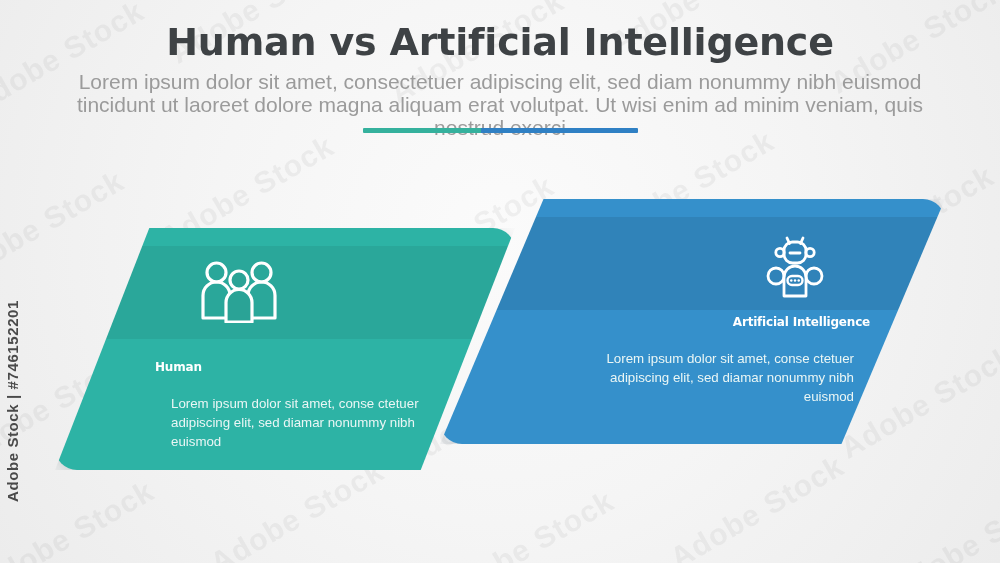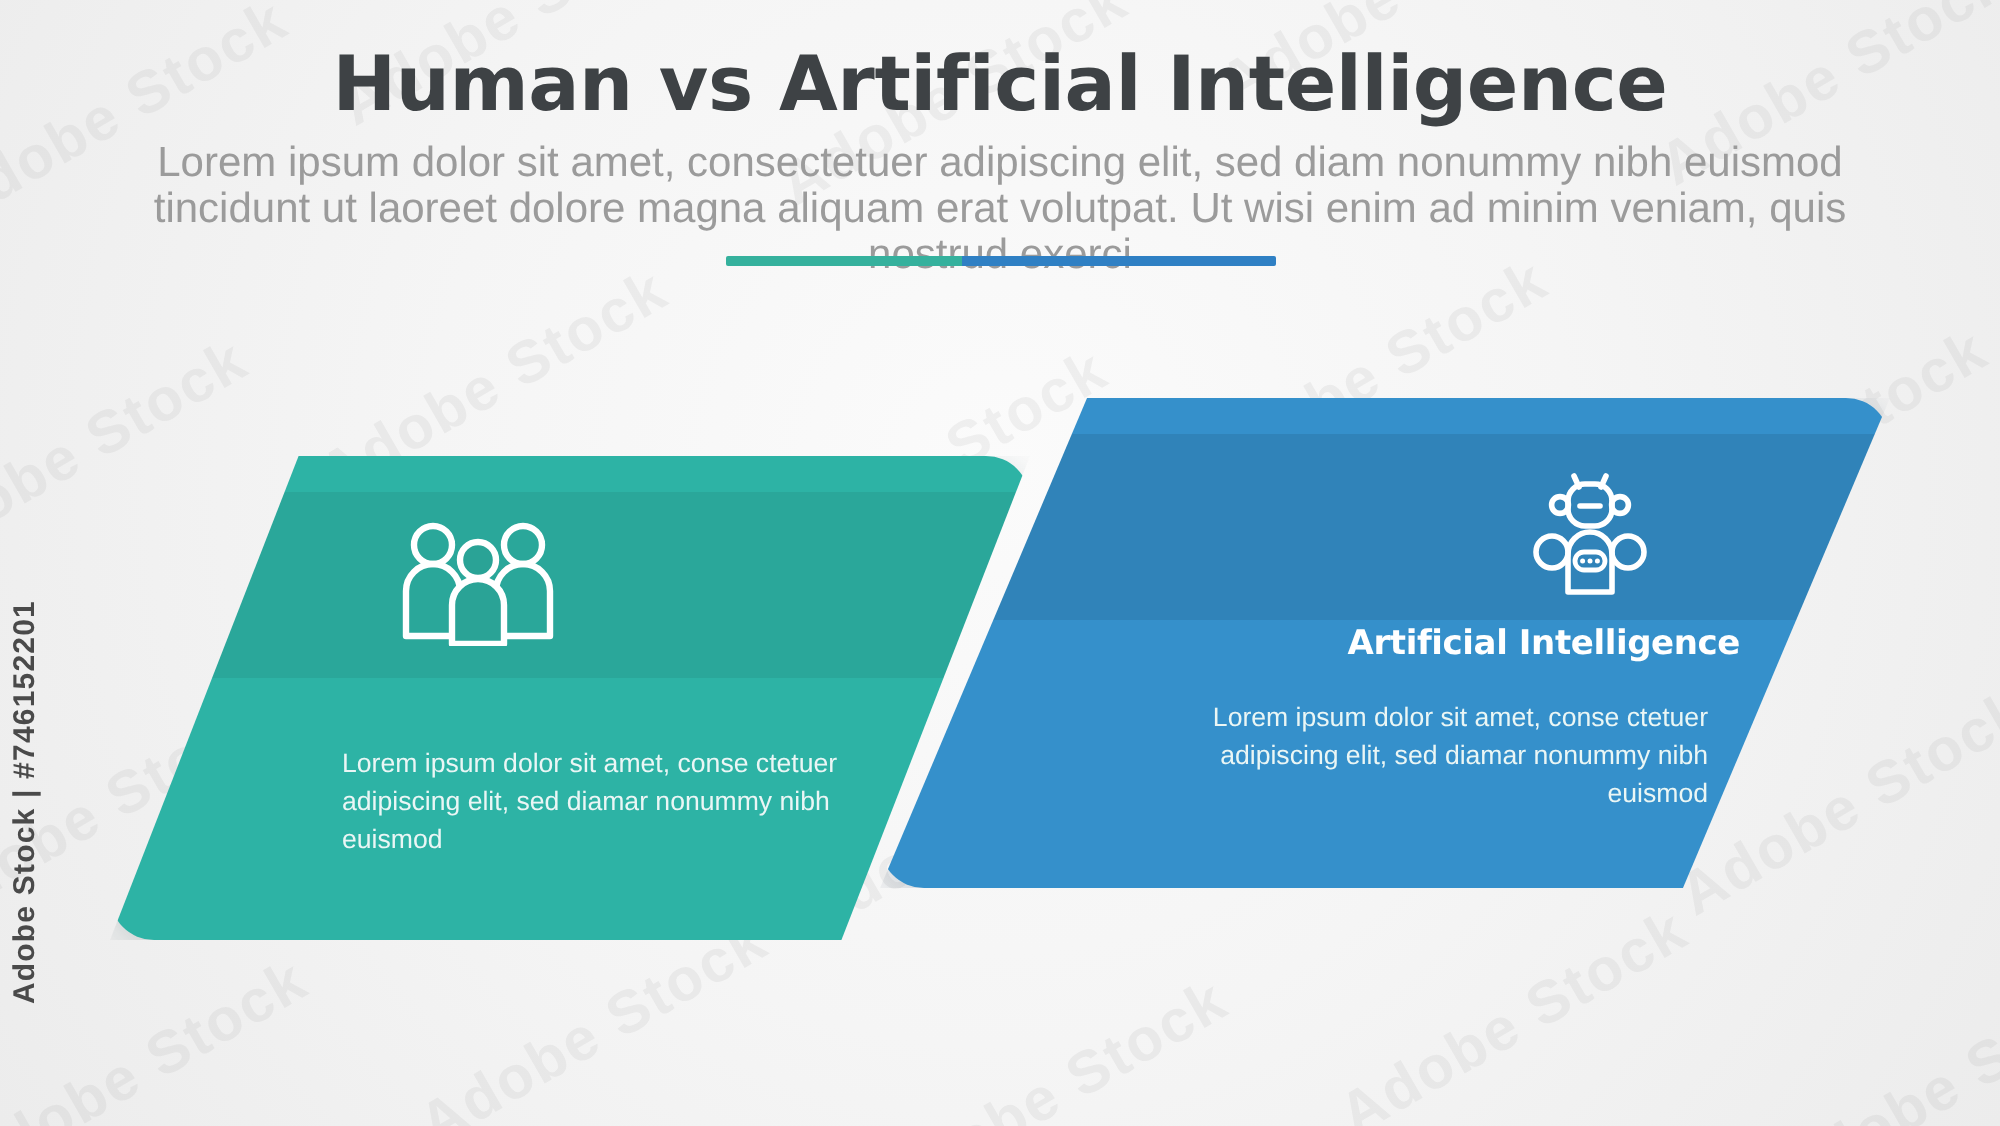--- a/index.html
+++ b/index.html
@@ -162,21 +162,21 @@
   }
   .text-block.ai {
     left: 130px;
     top: 112px;
     width: 300px;
     text-align: right;
   }
   .card-title {
     font-family: "DejaVu Sans", sans-serif;
     font-weight: bold;
-    font-size: 17px;
+    font-size: 12px;
     line-height: 22px;
     margin: 0 0 7px 0;
     color: #ffffff;
     letter-spacing: -0.2px;
   }
   .card-desc {
     font-family: "Liberation Sans", sans-serif;
     font-size: 13.3px;
     line-height: 19px;
     color: #eaf6f5;
@@ -233,20 +233,21 @@
           <path d="M3 57 V34.5 A13.5 13.5 0 0 1 16.5 21 A13.5 13.5 0 0 1 30 34.5 V57 Z" stroke="#ffffff" stroke-width="3.2" fill="none" stroke-linejoin="round"></path>
 
           <circle cx="61.5" cy="11.5" r="9.5" stroke="#ffffff" stroke-width="3.2" fill="none"></circle>
           <path d="M48 57 V34.5 A13.5 13.5 0 0 1 61.5 21 A13.5 13.5 0 0 1 75 34.5 V57 Z" stroke="#ffffff" stroke-width="3.2" fill="none" stroke-linejoin="round"></path>
 
           <circle cx="39" cy="19" r="9" fill="#2aa396" stroke="#ffffff" stroke-width="3.2"></circle>
           <path d="M26 61 V41.5 A13 13 0 0 1 39 28.5 A13 13 0 0 1 52 41.5 V61 Z" fill="#2aa396" stroke="#ffffff" stroke-width="3.2" stroke-linejoin="round"></path>
         </svg>
       </div>
       <div class="text-block human">
+        <h2 class="card-title">Human</h2>
         <p class="card-desc">Lorem ipsum dolor sit amet, conse ctetuer adipiscing elit, sed diamar nonummy nibh euismod</p>
       </div>
     </div>
   </div>
 
   <div class="card card-ai">
     <div class="band"></div>
     <div class="card-content">
       <div class="icon-wrap ai">
         <svg width="60" height="68" viewBox="0 0 60 68" fill="none" aria-hidden="true">

